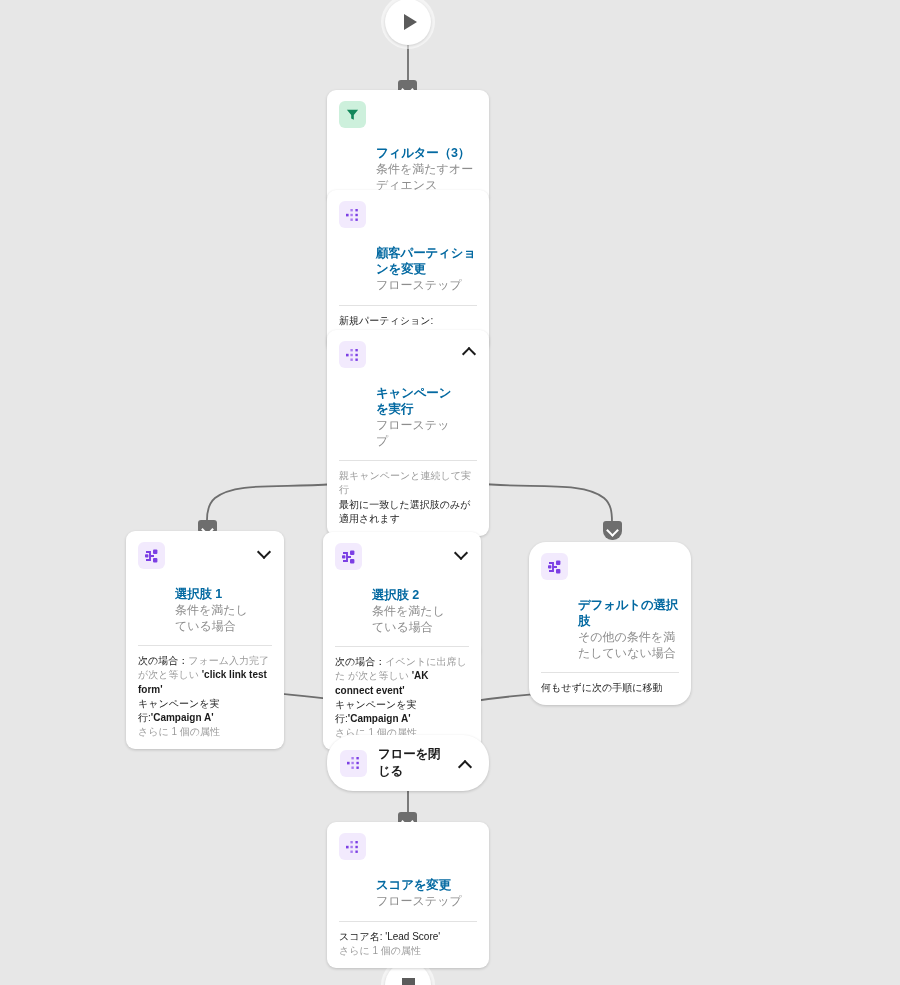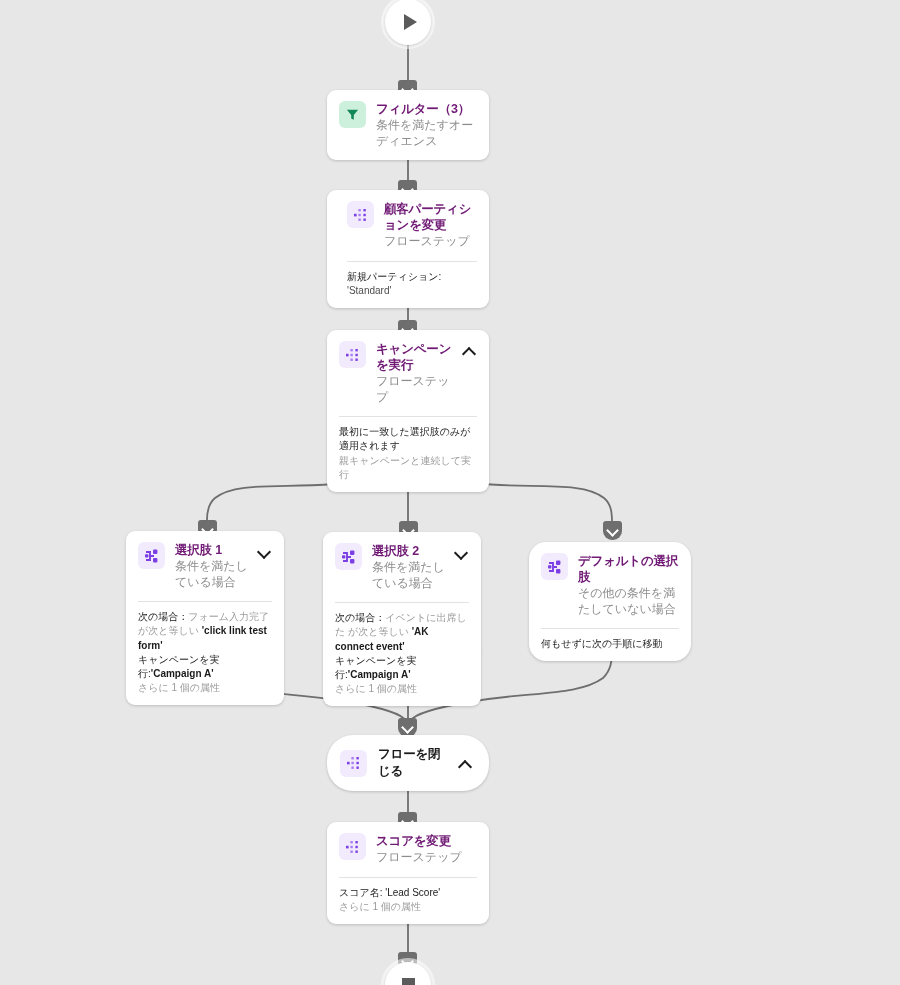--- a/index.html
+++ b/index.html
@@ -81,23 +81,24 @@
     width: 27px; height: 27px;
     border-radius: 6px;
     display: flex; align-items: center; justify-content: center;
   }
   .icon-box.green { background: #cdf0dc; }
   .icon-box.purple { background: #f2eafd; }
   .head-text { flex: 1 1 auto; min-width: 0; }
   .head-title {
     font-size: 12.5px;
     font-weight: bold;
-    color: #701a75;
+    color: #0369a1;
     line-height: 1.28;
     letter-spacing: -0.2px;
+    margin-top: 44px;
   }
   .head-sub {
     font-size: 12px;
     color: #8d8d8d;
     line-height: 1.3;
     margin-top: 1px;
   }
   .chev {
     flex: 0 0 auto;
     width: 14px; height: 14px;
@@ -201,21 +202,21 @@
         </svg>
       </div>
       <div class="head-text">
         <div class="head-title">フィルター（3）</div>
         <div class="head-sub">条件を満たすオーディエンス</div>
       </div>
     </div>
   </div>
   <div class="cap" style="left:398px; top:180px;"></div>
 
-  <div class="card" style="left:327px; top:190px; width:162px;padding-left:8px;">
+  <div class="card" style="left:327px; top:190px; width:162px;">
     <div class="card-head">
       <div class="icon-box purple">
         <svg width="16" height="16" viewBox="0 0 16 16">
           <rect x="1" y="6.8" width="2.6" height="2.6" fill="#7c3fe4"></rect>
           <rect x="5.4" y="2" width="2.4" height="2.4" fill="#a97cf0"></rect>
           <rect x="5.4" y="6.8" width="2.4" height="2.4" fill="#a97cf0"></rect>
           <rect x="5.4" y="11.5" width="2.4" height="2.4" fill="#a97cf0"></rect>
           <rect x="10.4" y="2" width="2.4" height="2.4" fill="#7c3fe4"></rect>
           <rect x="10.4" y="6.8" width="2.4" height="2.4" fill="#7c3fe4"></rect>
           <rect x="10.4" y="11.5" width="2.4" height="2.4" fill="#7c3fe4"></rect>
@@ -247,22 +248,22 @@
         </svg>
       </div>
       <div class="head-text">
         <div class="head-title">キャンペーンを実行</div>
         <div class="head-sub">フローステップ</div>
       </div>
       <div class="chev up"></div>
     </div>
     <div class="divider"></div>
     <div class="card-body">
+      <p class="line muted">親キャンペーンと連続して実行</p>
       <p class="line" style="color:#1b1b1b;">最初に一致した選択肢のみが適用されます</p>
-      <p class="line muted">親キャンペーンと連続して実行</p>
     </div>
   </div>
 
   <div class="cap" style="left:198px; top:520px;"></div>
   <div class="stack" style="left:131px; top:640px; width:148px; height:18px;"></div>
   <div class="card" style="left:126px; top:531px; width:158px;">
     <div class="card-head">
       <div class="icon-box purple">
         <svg width="16" height="16" viewBox="0 0 16 16">
           <path d="M2 4 H6 V8 H10 M2 12 H6 V8" stroke="#7c3fe4" stroke-width="1.9" fill="none"></path>

